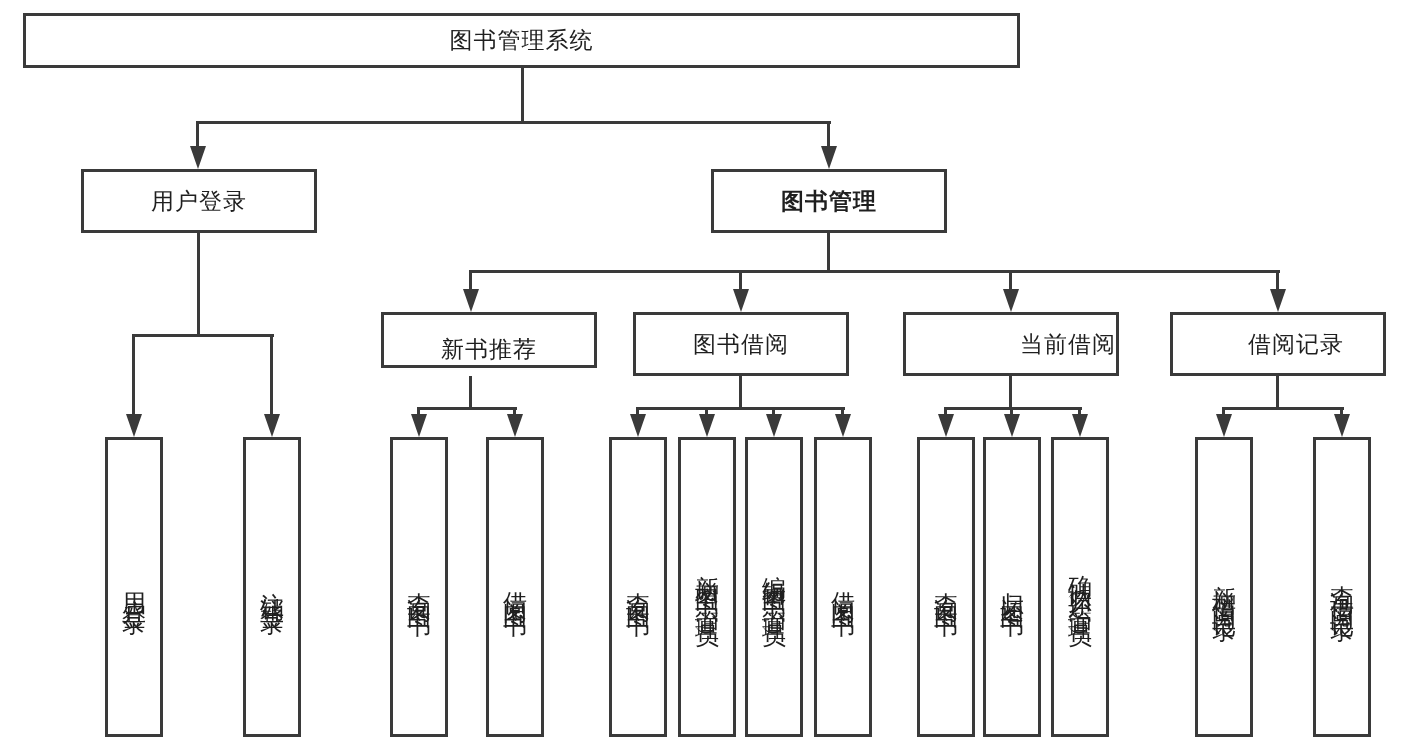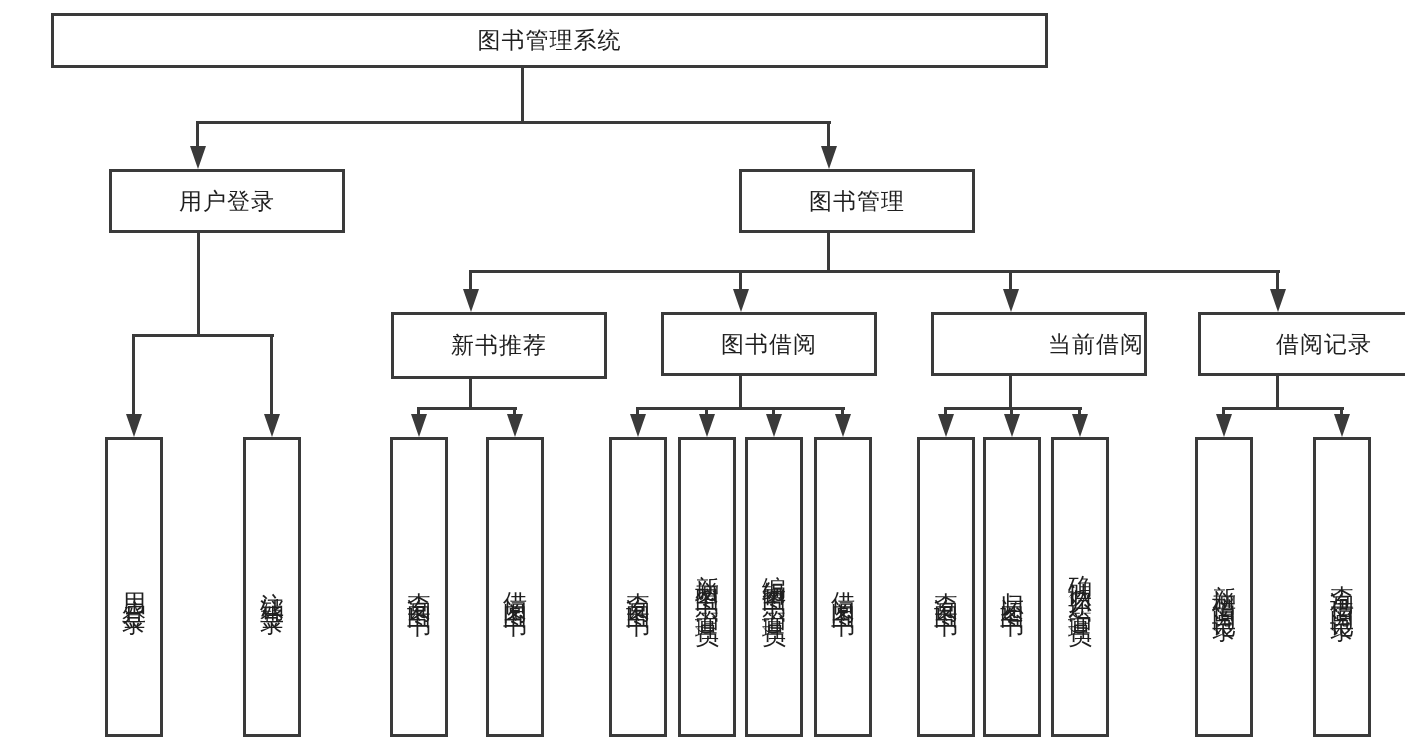--- a/index.html
+++ b/index.html
@@ -19,21 +19,20 @@
   .node{
     position:absolute;
     box-sizing:border-box;
     border:3px solid var(--line);
     background:var(--bg);
     display:flex;align-items:center;justify-content:center;
     color:var(--text);
     font-size:23px;
     letter-spacing:1px;
     white-space:nowrap;
-    margin-left:28px;
   }
   .leaf{
     position:absolute;
     box-sizing:border-box;
     border:3px solid var(--line);
     background:var(--bg);
     display:flex;align-items:center;justify-content:center;
     color:var(--text);
   }
   .leaf span{
@@ -74,25 +73,25 @@
 <div class="canvas">
 
   <div class="node" style="left:23px;top:13px;width:997px;height:55px;">
     <span>图书管理系统</span>
   </div>
 
   <div class="node" style="left:81px;top:169px;width:236px;height:64px;">
     <span>用户登录</span>
   </div>
 
-  <div class="node" style="left:711px;top:169px;width:236px;height:64px;">
+  <div class="node" style="left:711px;top:169px;width:236px;height:64px;font-weight:bold;">
     <span>图书管理</span>
   </div>
 
-  <div class="node" style="left:363px;top:312px;width:216px;height:67px;">
+  <div class="node" style="left:381px;top:312px;width:216px;height:56px;align-items:flex-end;">
     <span>新书推荐</span>
   </div>
 
   <div class="node" style="left:633px;top:312px;width:216px;height:64px;">
     <span>图书借阅</span>
   </div>
 
   <div class="node" style="left:903px;top:312px;width:216px;height:64px;justify-content:flex-end;">
     <span>当前借阅</span>
   </div>

